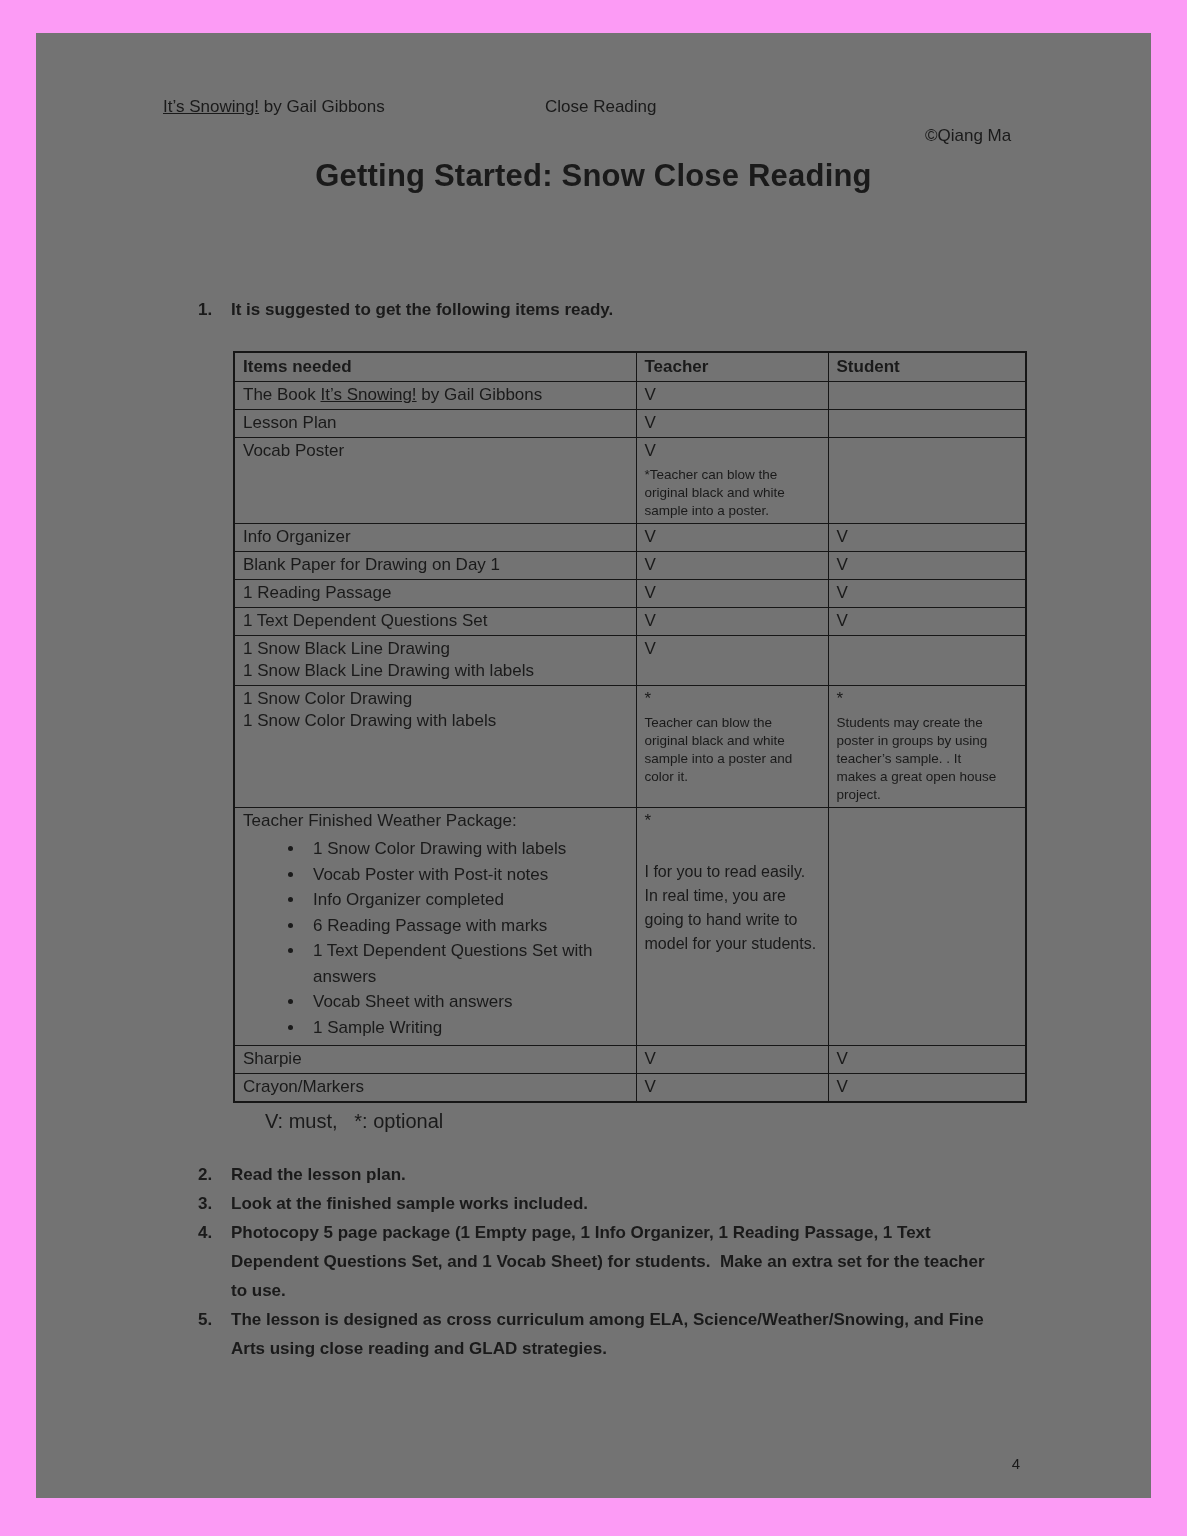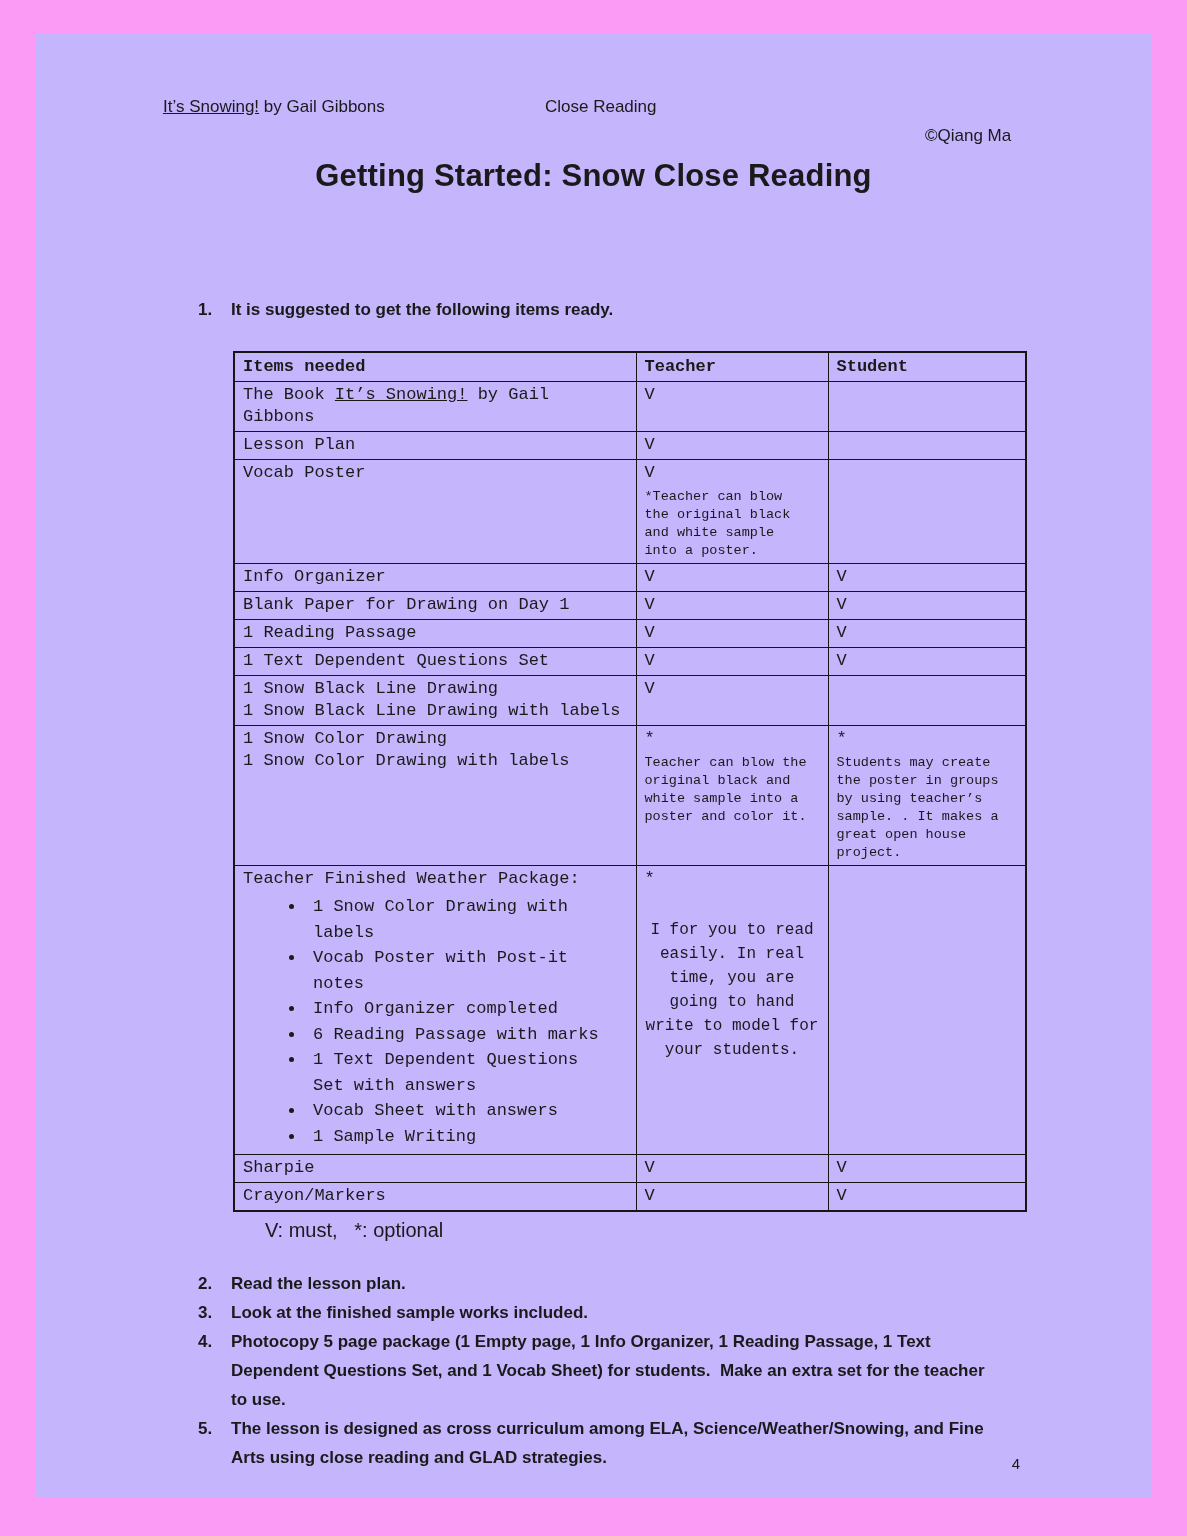--- a/index.html
+++ b/index.html
@@ -8,21 +8,21 @@
     width: 1187px; height: 1536px;
     background: #fc9bf5;
     font-family: "Liberation Sans", sans-serif;
     color: #1a1a1a;
     position: relative;
     overflow: hidden;
   }
   .page {
     position: absolute;
     left: 36px; top: 33px; right: 36px; bottom: 38px;
-    background: #c4b5fd;
+    background: #737373;
   }
   
   .doc-header { position: absolute; top: 64px; left: 0; right: 0; font-size: 17px; }
   .h-left   { position: absolute; left: 127px; top: 0; white-space: nowrap; }
   .h-center { position: absolute; left: 509px; top: 0; white-space: nowrap; }
   .h-right  { position: absolute; left: 889px; top: 0; white-space: nowrap; margin-top: 29px; }
   .u { text-decoration: underline; }
 
   .title {
     margin: 124px 0 0 0;
@@ -44,27 +44,26 @@
     table-layout: fixed;
     width: 792px;
     font-size: 17px;
     border: 2px solid #161616;
   }
   table.items th, table.items td {
     border: 1.6px solid #161616;
     vertical-align: top;
     padding: 2px 8px 3px 8px;
     text-align: left;
-    font-family: Liberation Mono, monospace;
   }
   table.items th { font-weight: bold; line-height: 22px; padding-top: 3px; }
   .cell-line { line-height: 22px; }
   .mark { line-height: 22px; }
   .note { font-size: 13.5px; line-height: 18px; margin-top: 4px; max-width: 168px; }
-  .note-large { font-size: 16px; line-height: 24px; max-width: 178px; text-align: center; }
+  .note-large { font-size: 16px; line-height: 24px; max-width: 178px; }
   .note-gap { margin-top: 28px; }
   ul.bullets { margin: 4px 0 2px 0; padding-left: 62px; }
   ul.bullets li { line-height: 25.5px; padding-left: 8px; font-size: 17px; max-width: 310px; }
 
   .legend { margin: 7px 0 0 229px; font-size: 20px; white-space: pre; }
   .steps-rest { margin-top: 27px; }
 
   .page-number {
     position: absolute;
     right: 131px; bottom: 26px;

